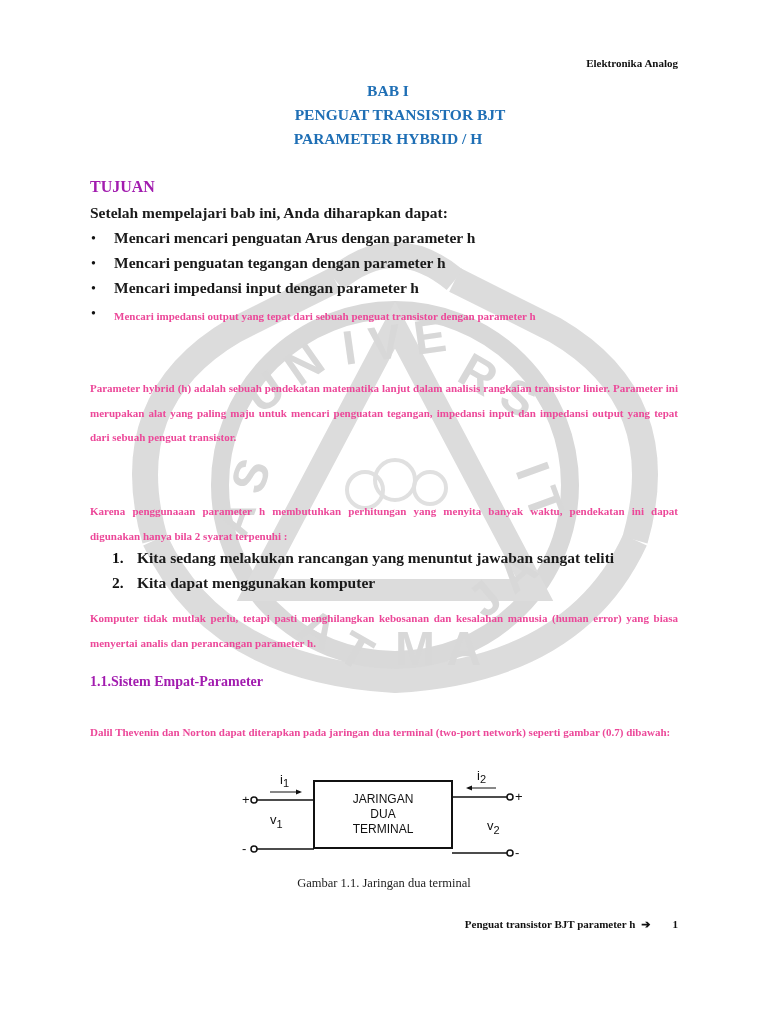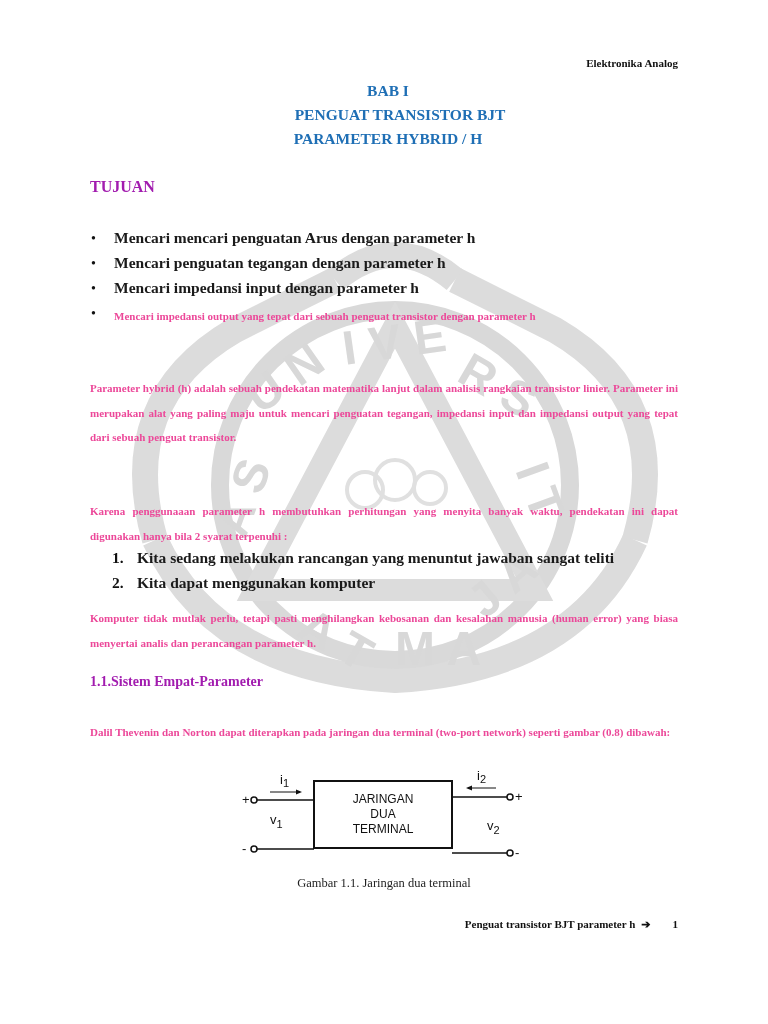--- a/index.html
+++ b/index.html
@@ -55,20 +55,21 @@
 
 <div class="page">
 
   <div class="header-right">Elektronika Analog</div>
 
   <div class="title" style="top:82px;">BAB I</div>
   <div class="title" style="top:106px;padding-left:12px;">PENGUAT TRANSISTOR BJT</div>
   <div class="title" style="top:130px;">PARAMETER HYBRID / H</div>
 
   <div class="h-blue" style="left:90px; top:178px; font-size:16px;">TUJUAN</div>
+  <div class="line" style="left:90px; top:204px;">Setelah mempelajari bab ini, Anda diharapkan dapat:</div>
 
   <div class="bullet" style="top:231px;">•</div>
   <div class="line" style="left:114px; top:229px;">Mencari mencari penguatan Arus dengan parameter h</div>
 
   <div class="bullet" style="top:256px;">•</div>
   <div class="line" style="left:114px; top:254px;">Mencari penguatan tegangan dengan parameter h</div>
 
   <div class="bullet" style="top:281px;">•</div>
   <div class="line" style="left:114px; top:279px;">Mencari impedansi input dengan parameter h</div>
 
@@ -81,21 +82,21 @@
 
   <div class="numl" style="left:112px; top:549px;">1.</div>
   <div class="line" style="left:137px; top:549px;">Kita sedang melakukan rancangan yang menuntut jawaban sangat teliti</div>
   <div class="numl" style="left:112px; top:574px;">2.</div>
   <div class="line" style="left:137px; top:574px;">Kita dapat menggunakan komputer</div>
 
   <div class="text just para" style="top:598px;margin-top:8px;">Komputer tidak mutlak perlu, tetapi pasti menghilangkan kebosanan dan kesalahan manusia (human error) yang biasa menyertai analis dan perancangan parameter h.</div>
 
   <div class="h-blue" style="left:90px; top:674px; font-size:14px;">1.1.Sistem Empat-Parameter</div>
 
-  <div class="text just para" style="top:720px;">Dalil Thevenin dan Norton dapat diterapkan pada jaringan dua terminal (two-port network) seperti gambar (0.8) dibawah:</div>
+  <div class="text just para" style="top:720px;">Dalil Thevenin dan Norton dapat diterapkan pada jaringan dua terminal (two-port network) seperti gambar (0.7) dibawah:</div>
 
   <svg class="diagram" width="300" height="100" viewBox="0 0 300 100" xmlns="http://www.w3.org/2000/svg">
     <g stroke="#111" stroke-width="1.5" fill="none">
       <rect x="82" y="11" width="138" height="67" stroke-width="2"></rect>
 
       <line x1="25" y1="30" x2="82" y2="30"></line>
       <circle cx="22" cy="30" r="3" fill="#fff"></circle>
 
       <line x1="25" y1="79" x2="82" y2="79"></line>
       <circle cx="22" cy="79" r="3" fill="#fff"></circle>

